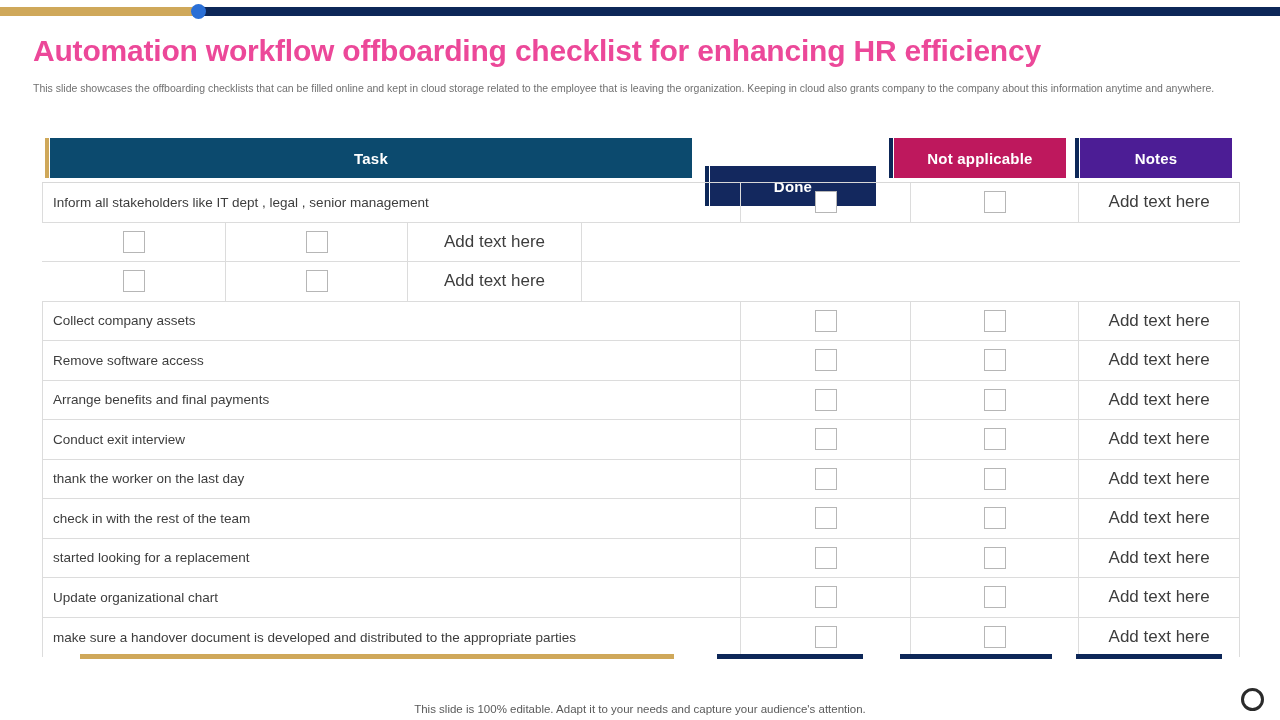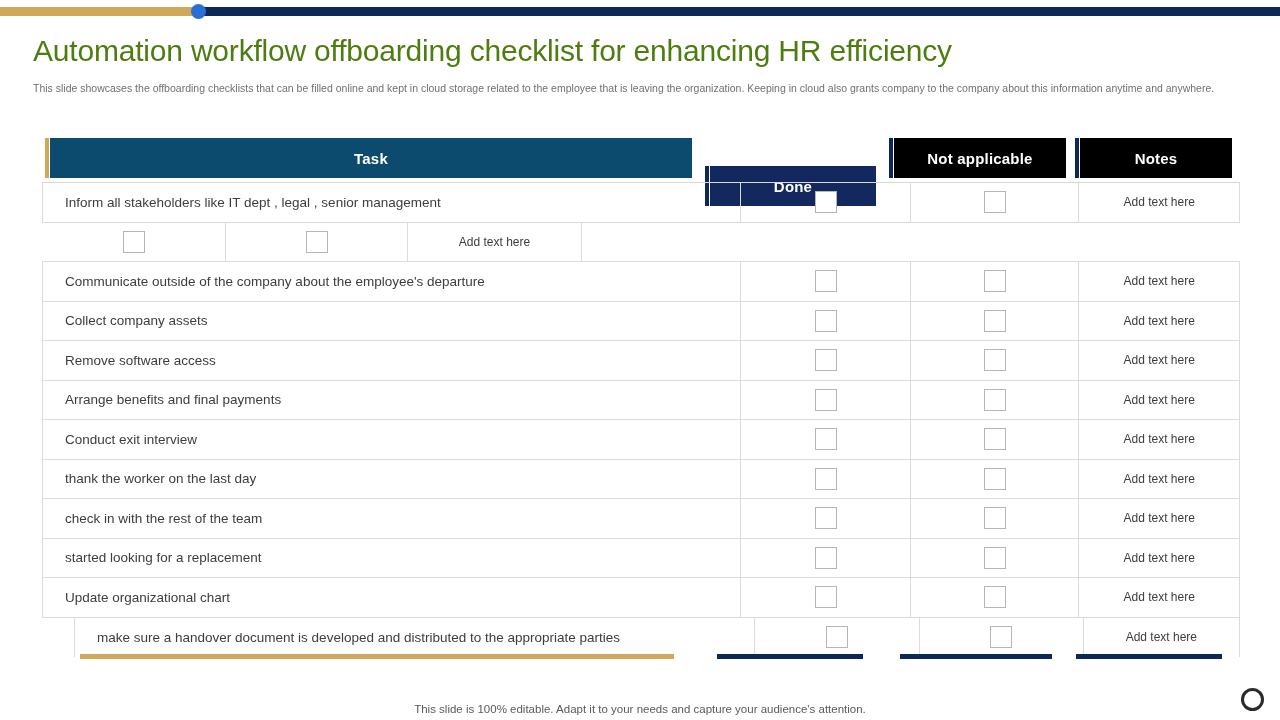--- a/index.html
+++ b/index.html
@@ -53,23 +53,23 @@
     background: #2a6fd6;
   }
 
   
   .title {
     position: absolute;
     left: 33px;
     top: 32px;
     width: 1200px;
     font-size: 30px;
-    font-weight: normal;
+    font-weight: bold;
     letter-spacing: -0.2px;
-    color: #4d7c0f;
+    color: #ec4899;
     line-height: 38px;
     white-space: nowrap;
   }
 
   .subtitle {
     position: absolute;
     left: 33px;
     top: 82px;
     width: 1210px;
     font-size: 10.5px;
@@ -114,66 +114,66 @@
     left: -5px;
     top: 0;
     width: 4px;
     height: 40px;
     background: #0d2758;
   }
 
   .head-task      { left: 8px;    width: 642px;  background: #0c4a6e; }
   .head-task::before { background: #cfa85a; }
   .head-done      { left: 668px;  width: 166px;  background: #13285e; margin-top: 28px; }
-  .head-na        { left: 852px;  width: 172px;  background: #000000; }
-  .head-notes     { left: 1038px; width: 152px;  background: #000000; }
+  .head-na        { left: 852px;  width: 172px;  background: #be185d; }
+  .head-notes     { left: 1038px; width: 152px;  background: #4c1d95; }
 
   
   .body-grid {
     position: absolute;
     left: 0;
     top: 49px;
     width: 1198px;
     height: 473px;
     border-top: 1px solid #d8d8d8;
   }
 
   .row {
     position: relative;
     display: flex;
     height: 39.5px;
     border-bottom: 1px solid #dcdcdc;
   }
-  .row:last-child { border-bottom: none; margin-left: 32px; }
+  .row:last-child { border-bottom: none; }
 
   .cell-task {
     width: 756px;
     display: flex;
     align-items: center;
-    padding-left: 22px;
+    padding-left: 10px;
     font-size: 13.5px;
     color: #3d3d3d;
     border-right: 1px solid #dcdcdc;
     border-left: 1px solid #dcdcdc;
   }
   .cell-check {
     display: flex;
     align-items: center;
     justify-content: center;
     border-right: 1px solid #dcdcdc;
   }
   .cell-done { width: 184px; }
   .cell-na   { width: 182px; }
 
   .cell-notes {
     width: 174px;
     display: flex;
     align-items: center;
     justify-content: center;
-    font-size: 12px;
+    font-size: 17px;
     color: #3d3d3d;
     border-right: 1px solid #dcdcdc;
   }
 
   .checkbox {
     width: 22px;
     height: 22px;
     border: 1px solid #b6b6b6;
     background: #ffffff;
   }
@@ -250,21 +250,20 @@
         <div class="row">
           <div class="cell-check cell-done">
             <div class="checkbox"></div>
           </div>
           <div class="cell-check cell-na">
             <div class="checkbox"></div>
           </div>
           <div class="cell-notes">Add text here</div>
         </div>
         <div class="row">
-          <div class="cell-task">Communicate outside of the company about the employee's departure</div>
           <div class="cell-check cell-done">
             <div class="checkbox"></div>
           </div>
           <div class="cell-check cell-na">
             <div class="checkbox"></div>
           </div>
           <div class="cell-notes">Add text here</div>
         </div>
         <div class="row">
           <div class="cell-task">Collect company assets</div>

